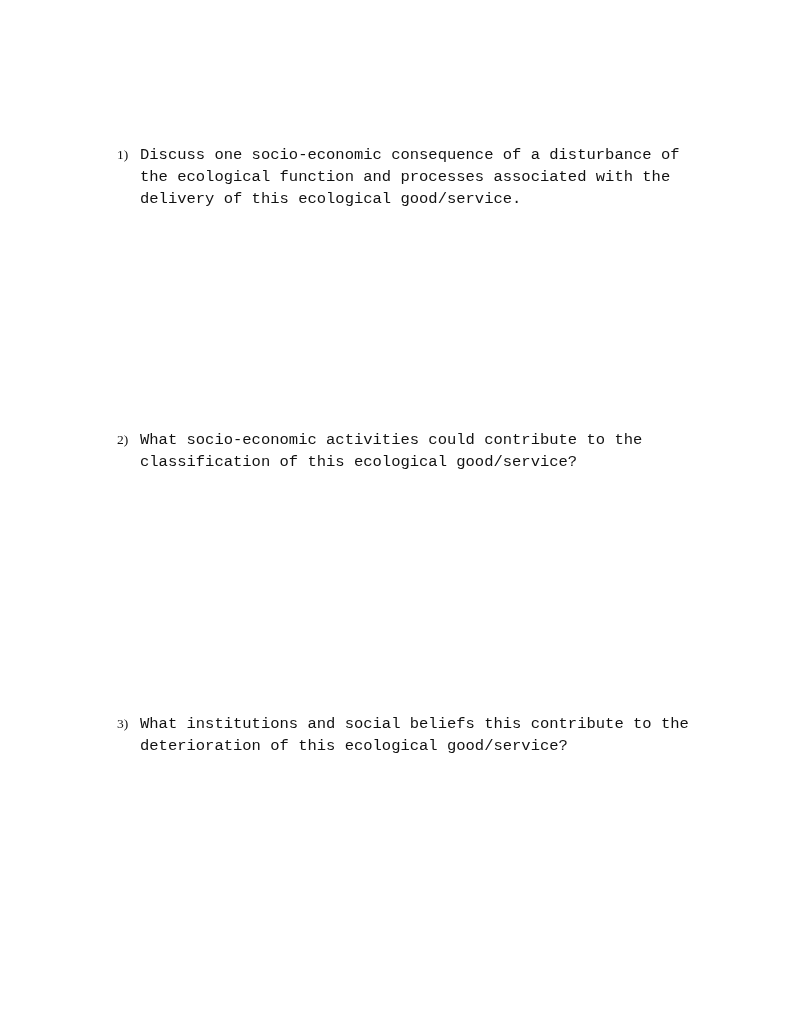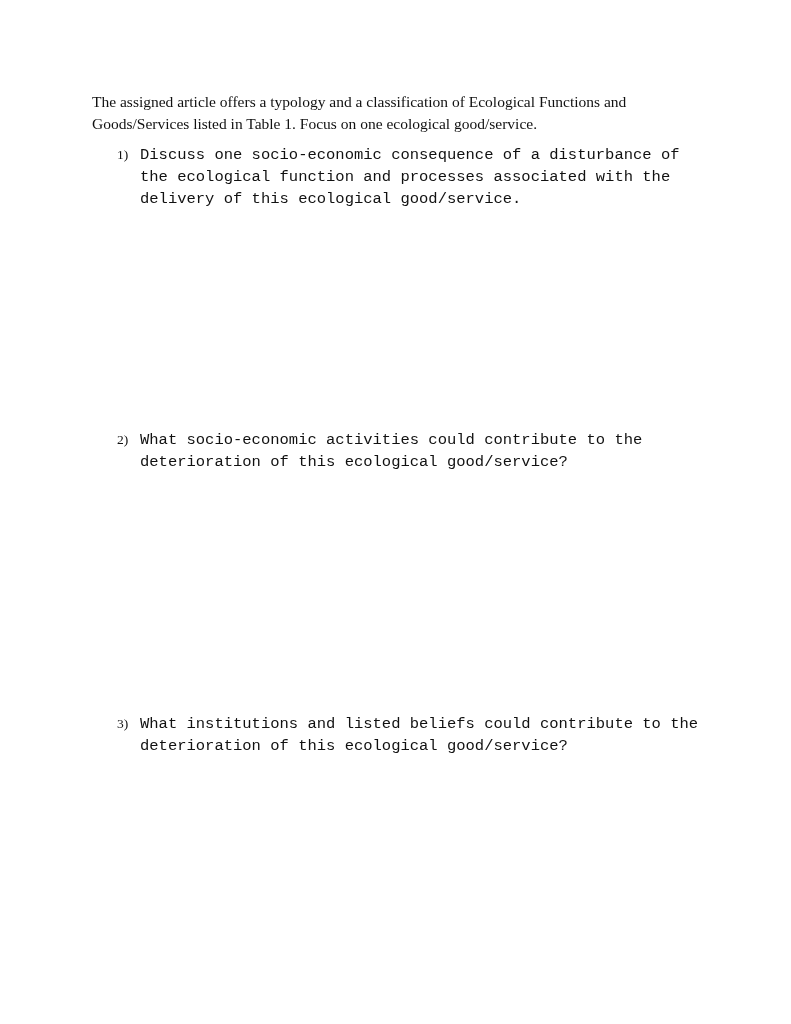--- a/index.html
+++ b/index.html
@@ -45,30 +45,29 @@
     flex: 0 1 auto;
     max-width: 565px;
     font-family: Liberation Mono, monospace;
   }
 </style>
 </head>
 <body>
 
 <div class="page">
 
-  <p class="intro">The assigned article offers a typology and a classification of Ecological Functions and Goods/Services listed in Table 1. Focus on one ecological good/service.</p>
 
   <div class="question q1">
     <span class="q-marker">1)</span>
     <span class="q-text">Discuss one socio-economic consequence of a disturbance of the ecological function and processes associated with the delivery of this ecological good/service.</span>
   </div>
 
   <div class="question q2">
     <span class="q-marker">2)</span>
-    <span class="q-text">What socio-economic activities could contribute to the deterioration of this ecological good/service?</span>
+    <span class="q-text">What socio-economic activities could contribute to the classification of this ecological good/service?</span>
   </div>
 
   <div class="question q3">
     <span class="q-marker">3)</span>
-    <span class="q-text">What institutions and listed beliefs could contribute to the deterioration of this ecological good/service?</span>
+    <span class="q-text">What institutions and social beliefs this contribute to the deterioration of this ecological good/service?</span>
   </div>
 
 </div>
 
 </body></html>

